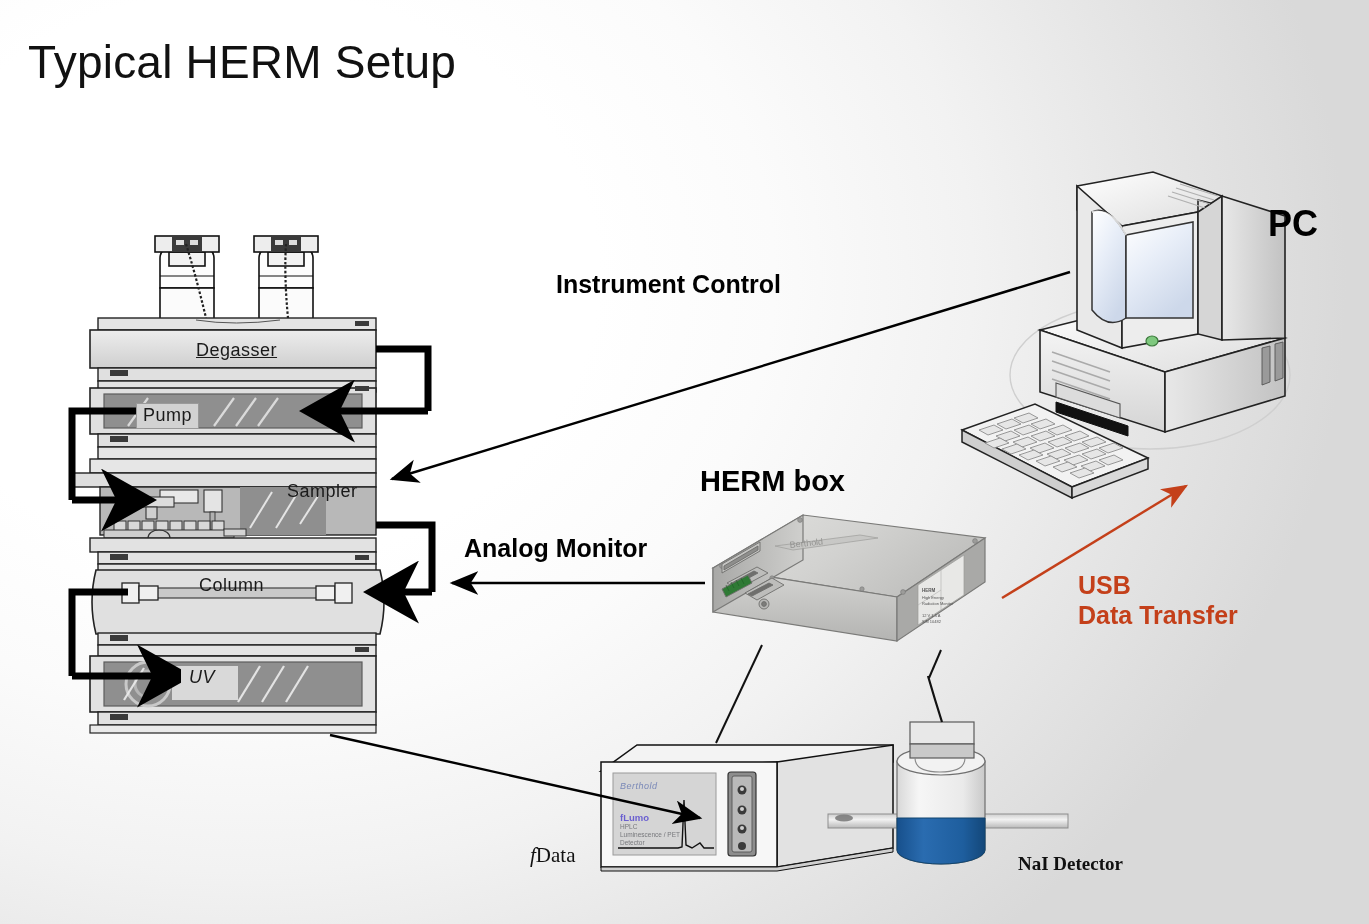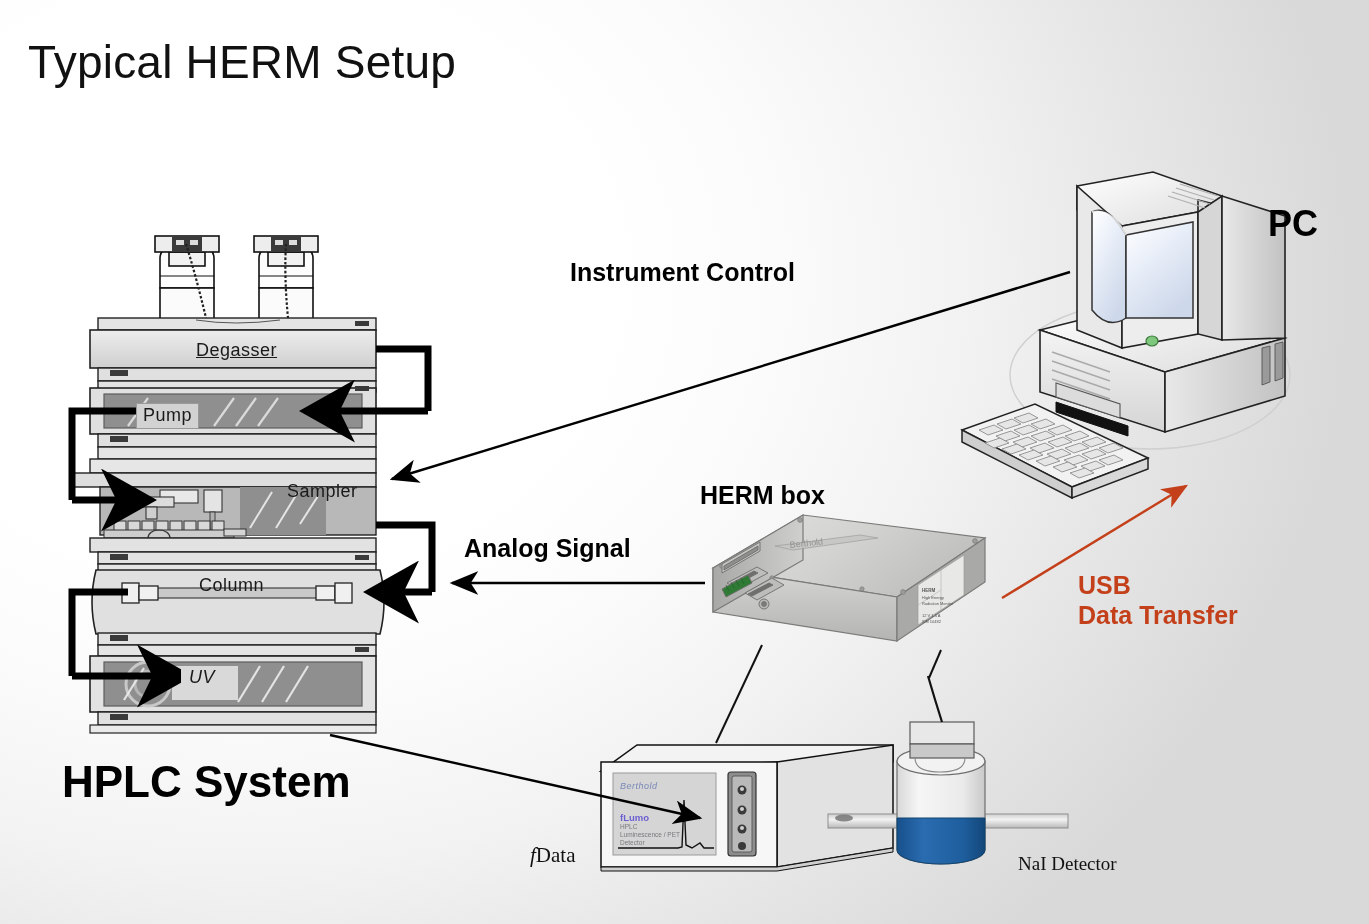--- a/index.html
+++ b/index.html
@@ -16,28 +16,28 @@
   }
   .abs { position:absolute; }
   svg { position:absolute; left:0; top:0; width:1369px; height:924px; overflow:visible; }
 
   
   .title {
     left:28px; top:35px; font-size:46px; font-weight:400; color:#111;
     letter-spacing:0.2px; font-family:"Liberation Sans", sans-serif;text-align:right;
   }
   .lbl-bold { font-weight:bold; color:#000; font-family:"Liberation Sans", sans-serif; }
-  #lbl-instrument-control { left:556px; top:258px; font-size:25px;margin-left:14px; }
-  #lbl-herm-box { left:700px; top:481px; font-size:25px;text-align:right; }
+  #lbl-instrument-control { left:556px; top:270px; font-size:25px; }
+  #lbl-herm-box { left:700px; top:465px; font-size:29px;text-align:right; }
   #lbl-analog-signal { left:464px; top:534px; font-size:25px; }
   #lbl-pc { left:1268px; top:190px; font-size:36px;margin-top:13px; }
   #lbl-hplc-system { left:62px; top:757px; font-size:44px; }
   #lbl-usb { left:1078px; top:570px; font-size:25px; font-weight:bold; color:#C4401A;
              line-height:30px; font-family:"Liberation Sans", sans-serif; }
-  #lbl-nai { left:1018px; top:853px; font-size:19px; font-weight:normal; color:#111;
+  #lbl-nai { left:1018px; top:853px; font-size:19px; font-weight:bold; color:#111;
              font-family:"Liberation Serif", serif; }
   #lbl-flumo { left:530px; top:843px; font-size:21px; color:#111;
              font-family:"Liberation Serif", serif; }
   #lbl-flumo .ital { font-style:italic; }
 
   
   .mod-text {
     font-family:"Liberation Sans", sans-serif; color:#1a1a1a;
     letter-spacing:0.5px; white-space:nowrap;
   }
@@ -454,23 +454,22 @@
       <line x1="762" y1="645" x2="716" y2="743" stroke="#111" stroke-width="2"></line>
 
       <line x1="941" y1="650" x2="929" y2="678" stroke="#111" stroke-width="2"></line>
 
       <line x1="330" y1="735" x2="700" y2="818" stroke="#000" stroke-width="2.4" marker-end="url(#arrThin)"></line>
     </g>
   </svg>
 
   <div class="abs lbl-bold" id="lbl-instrument-control">Instrument Control</div>
   <div class="abs lbl-bold" id="lbl-herm-box">HERM box</div>
-  <div class="abs lbl-bold" id="lbl-analog-signal">Analog Signal</div>
+  <div class="abs lbl-bold" id="lbl-analog-signal">Analog Monitor</div>
   <div class="abs lbl-bold" id="lbl-pc">PC</div>
-  <div class="abs lbl-bold" id="lbl-hplc-system">HPLC System</div>
 
   <div class="abs" id="lbl-usb">
     <div>USB</div>
     <div>Data Transfer</div>
   </div>
 
   <div class="abs" id="lbl-nai">NaI Detector</div>
 
   <div class="abs" id="lbl-flumo"><span class="ital">f</span><span>Data</span></div>
 

